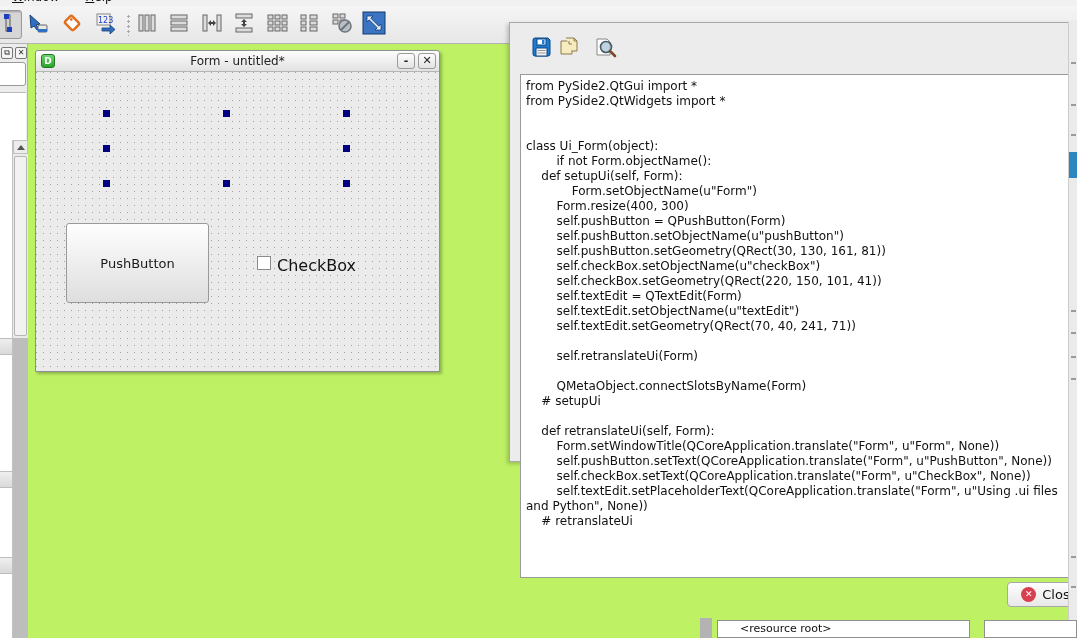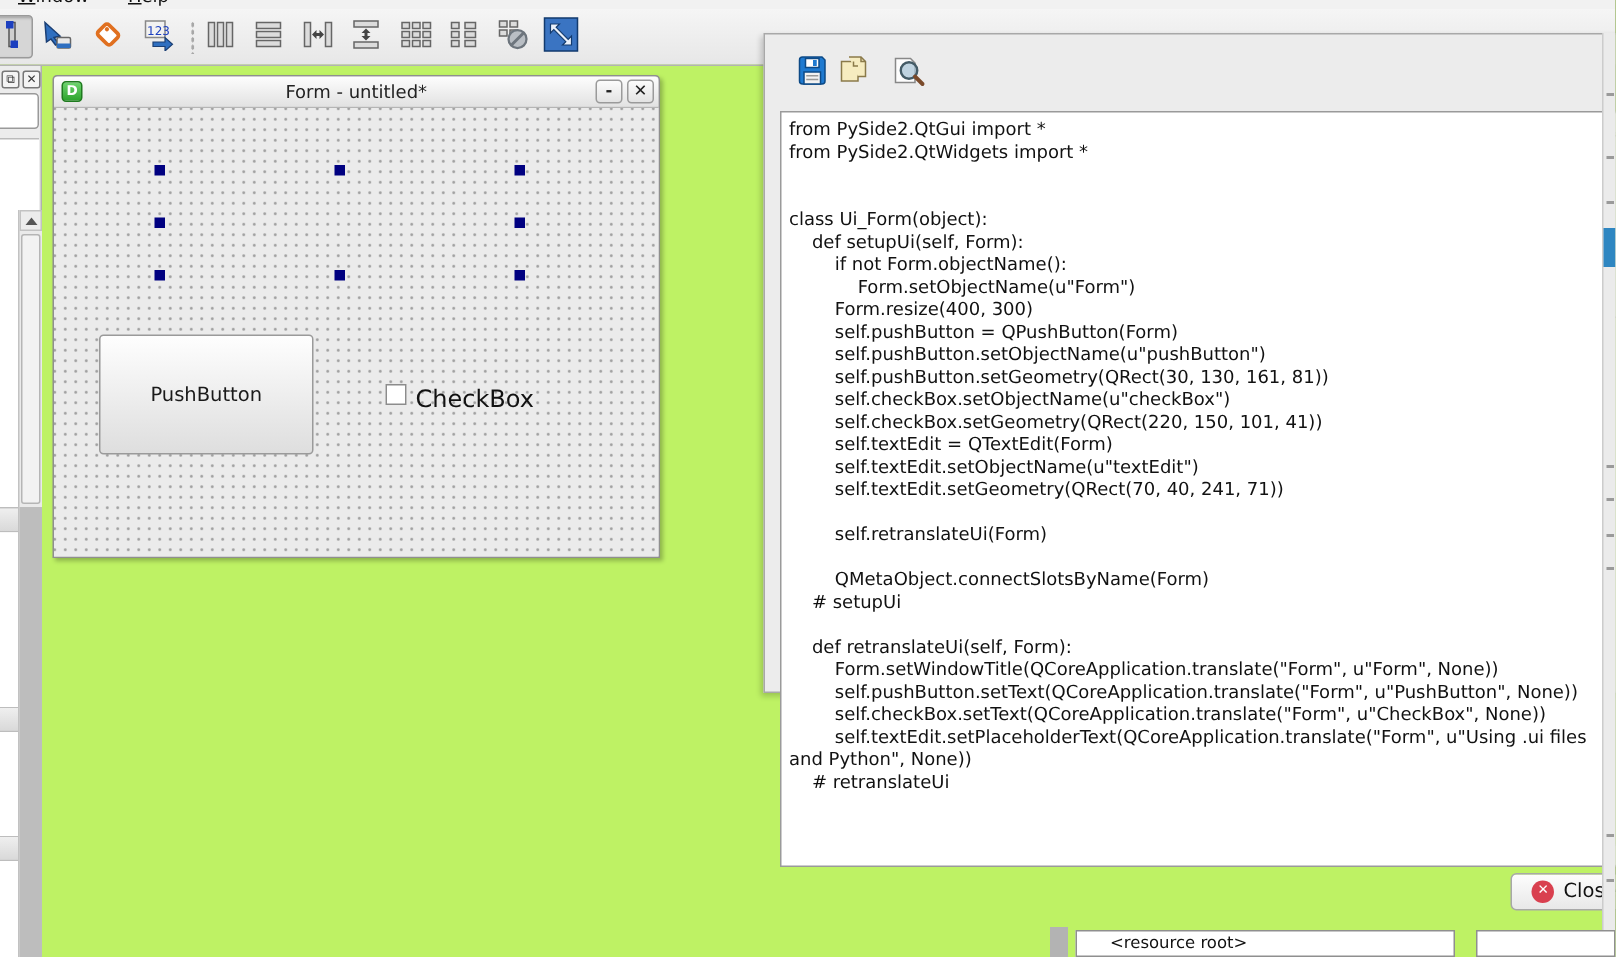--- a/index.html
+++ b/index.html
@@ -316,22 +316,22 @@
       </span>
     </div>
 
     <div class="codearea">
       <div class="codelines">
           <div class="code-line">from PySide2.QtGui import *</div>
           <div class="code-line">from PySide2.QtWidgets import *</div>
           <div class="code-line"></div>
           <div class="code-line"></div>
           <div class="code-line">class Ui_Form(object):</div>
+          <div class="code-line">        if not Form.objectName():</div>
           <div class="code-line">    def setupUi(self, Form):</div>
-          <div class="code-line">        if not Form.objectName():</div>
           <div class="code-line">            Form.setObjectName(u"Form")</div>
           <div class="code-line">        Form.resize(400, 300)</div>
           <div class="code-line">        self.pushButton = QPushButton(Form)</div>
           <div class="code-line">        self.pushButton.setObjectName(u"pushButton")</div>
           <div class="code-line">        self.pushButton.setGeometry(QRect(30, 130, 161, 81))</div>
           <div class="code-line">        self.checkBox.setObjectName(u"checkBox")</div>
           <div class="code-line">        self.checkBox.setGeometry(QRect(220, 150, 101, 41))</div>
           <div class="code-line">        self.textEdit = QTextEdit(Form)</div>
           <div class="code-line">        self.textEdit.setObjectName(u"textEdit")</div>
           <div class="code-line">        self.textEdit.setGeometry(QRect(70, 40, 241, 71))</div>

